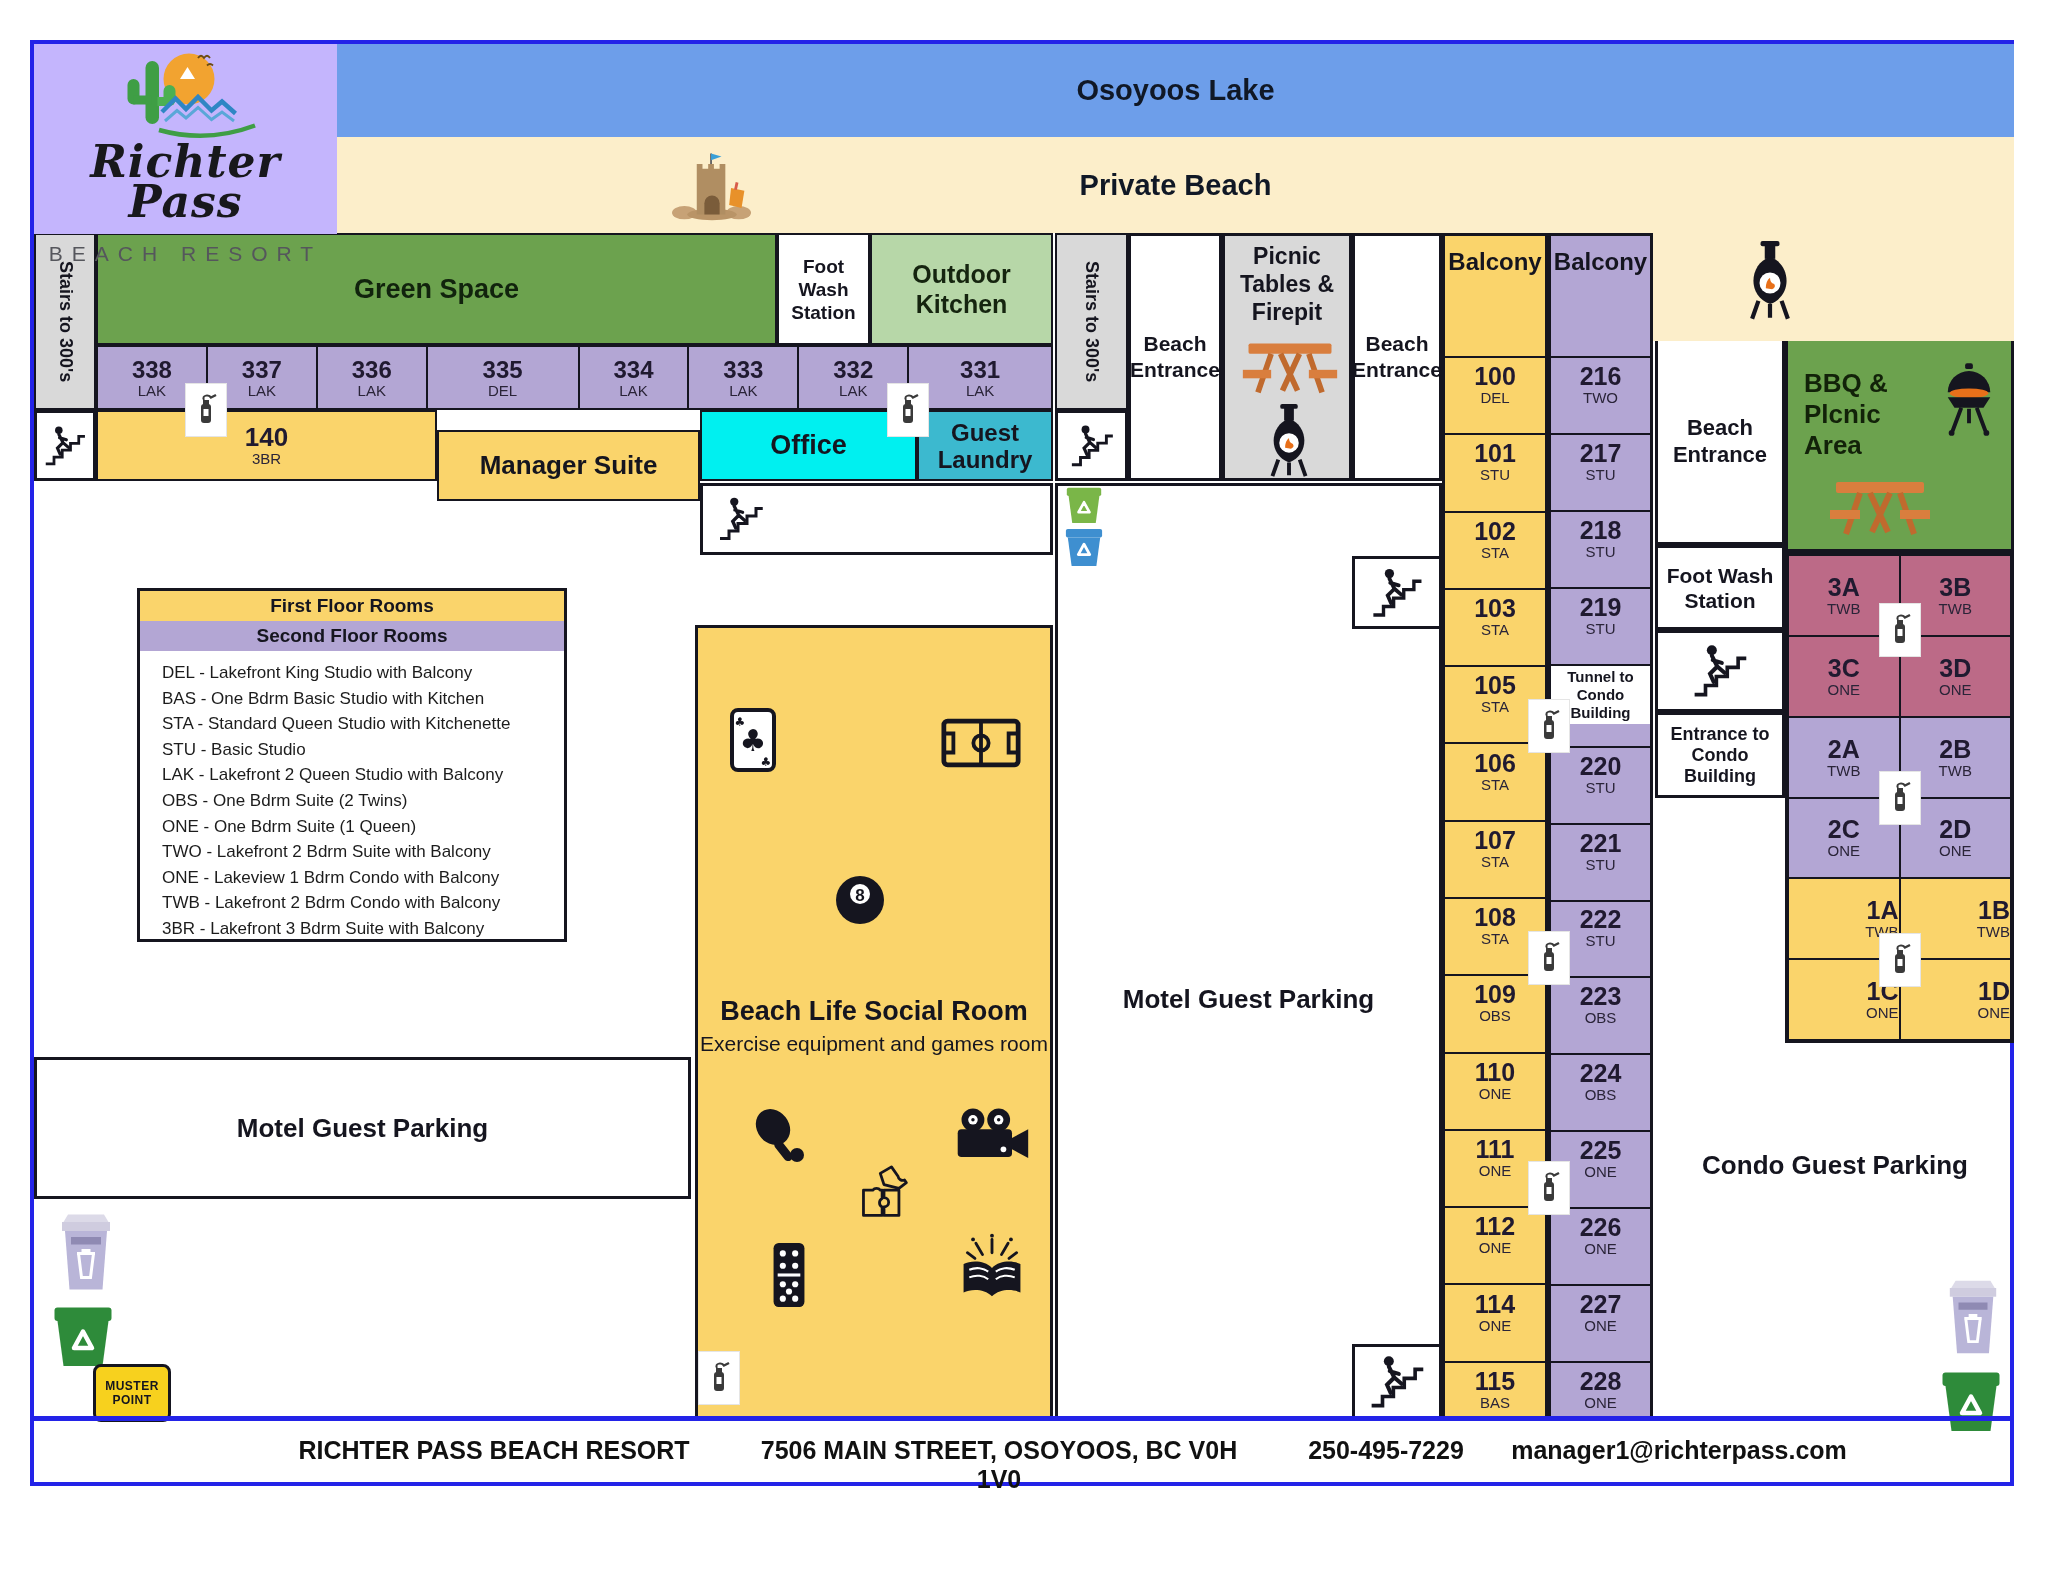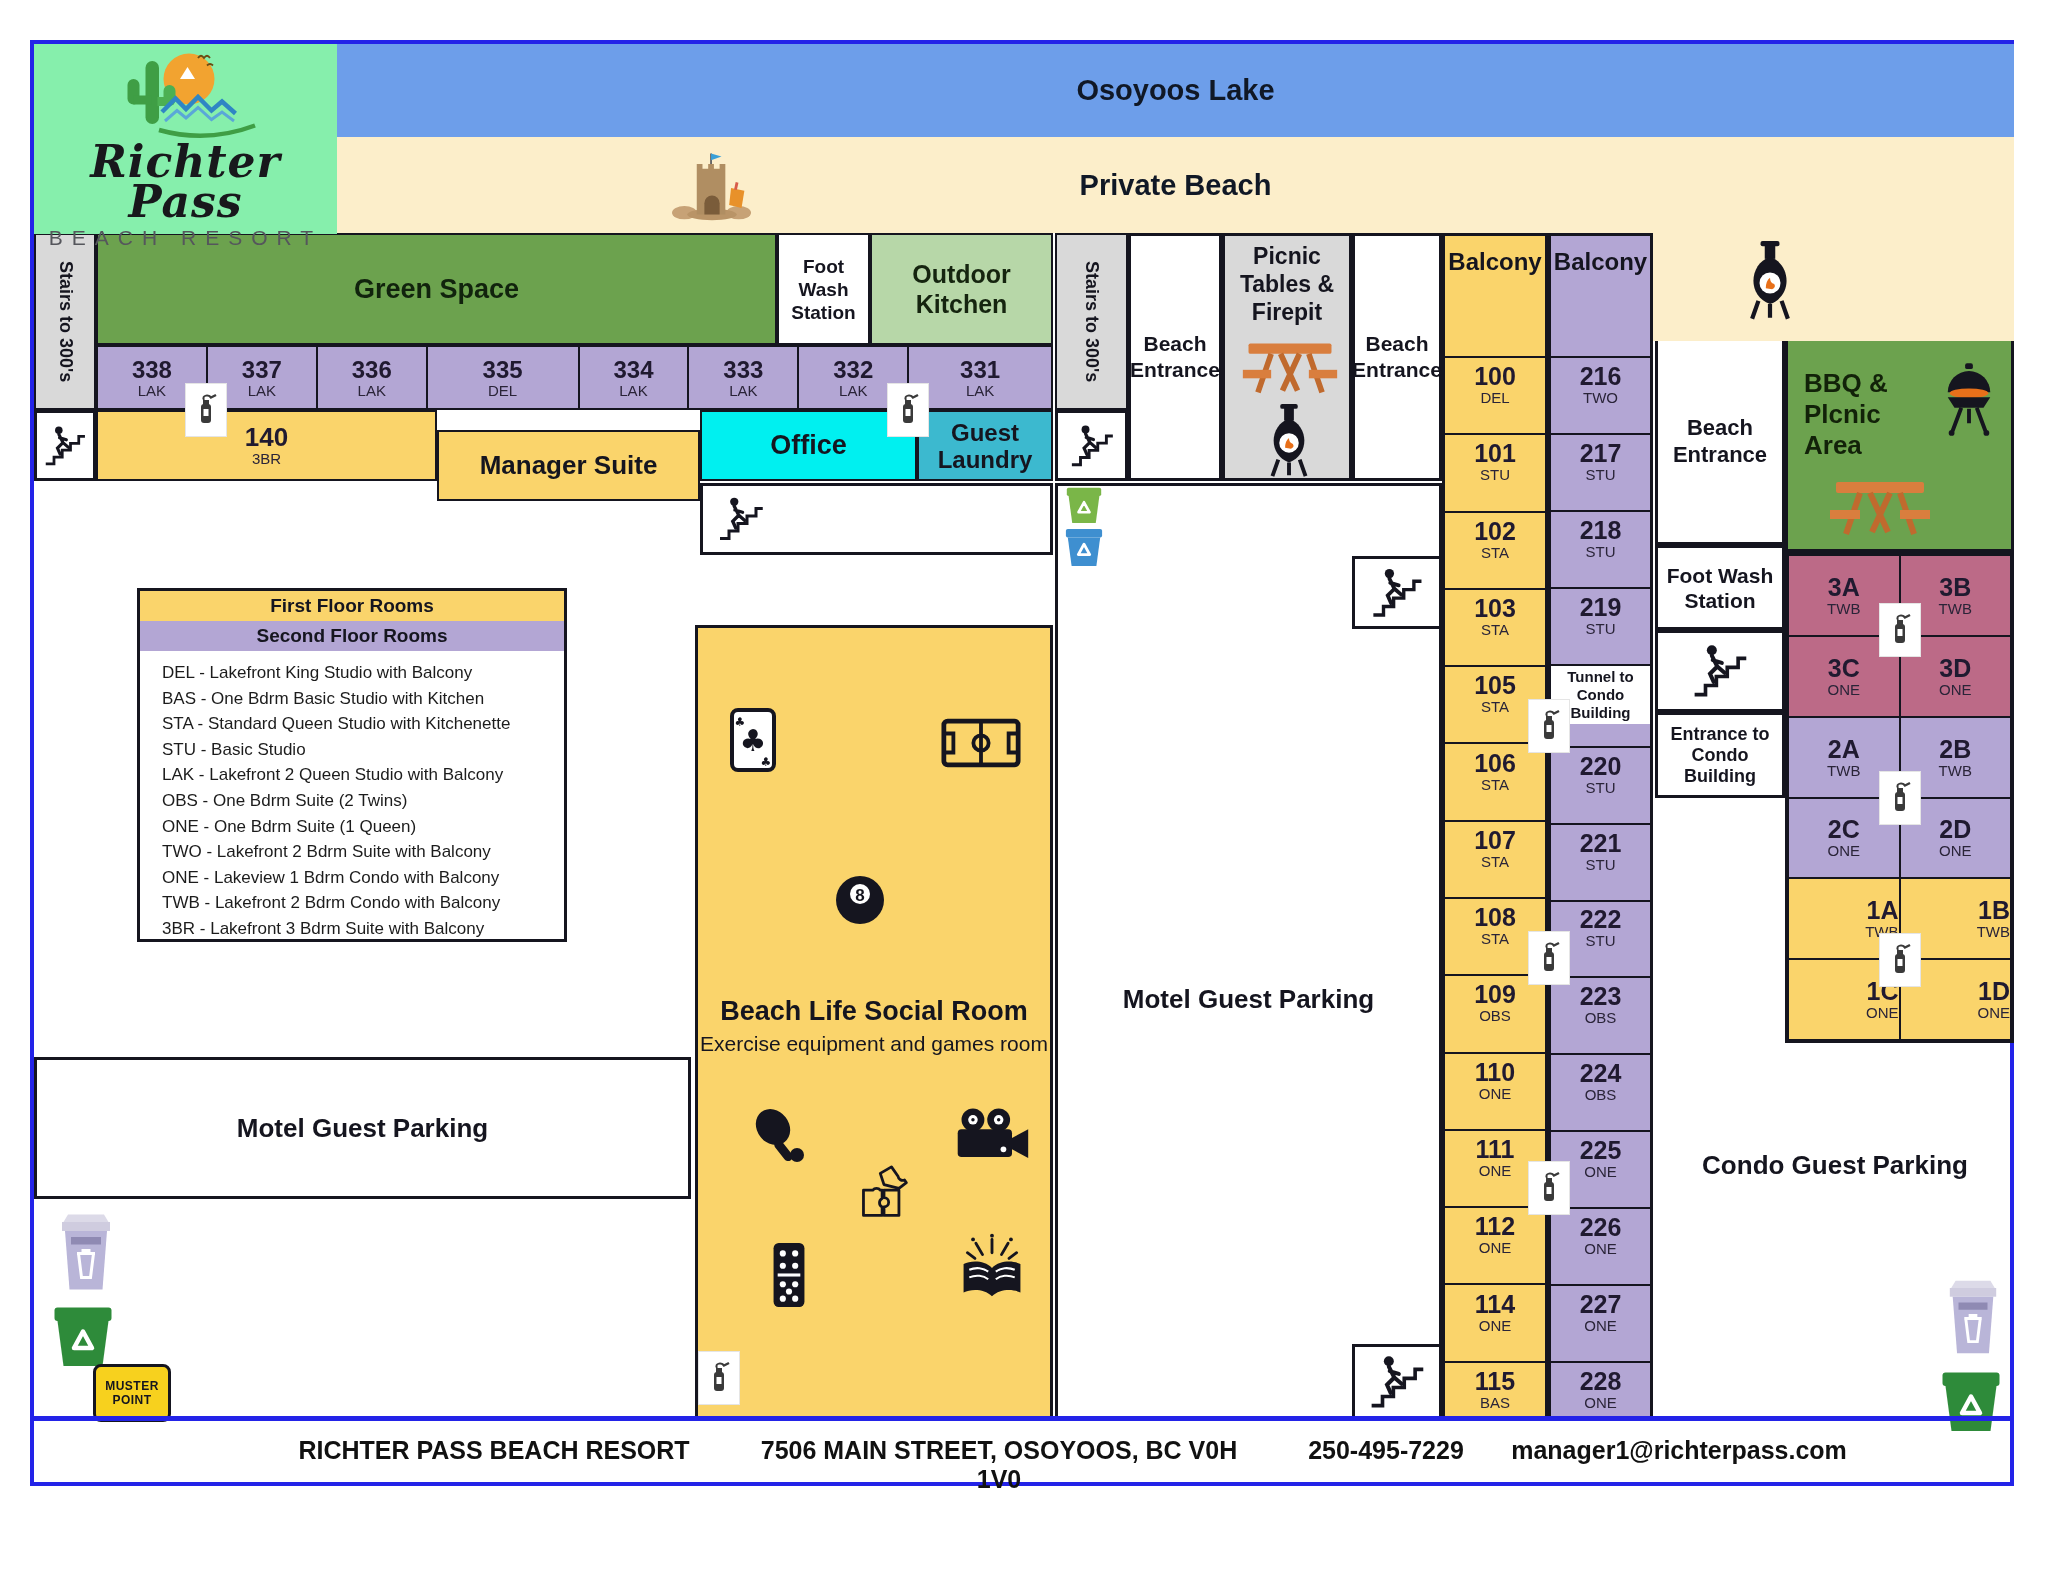--- a/index.html
+++ b/index.html
@@ -10,33 +10,33 @@
     --light-green:#b7d7a8; --yellow:#fad46b; --purple:#b3a6d4; --pink:#bc6a87;
     --cyan:#00f0f0; --teal:#3cb9cf; --gray:#d9d9d9;
   }
   .box{position:absolute;box-sizing:border-box;}
   .center{display:flex;align-items:center;justify-content:center;text-align:center;}
 
   #outer{left:30px;top:40px;width:1984px;height:1446px;border:4px solid var(--blue-border);z-index:0;}
   #footer-line{left:30px;top:1416px;width:1984px;height:5px;background:var(--blue-border);z-index:8;}
 
   
-  #logo-box{left:34px;top:44px;width:303px;height:190px;background:#86efac;z-index:2;}
+  #logo-box{left:34px;top:44px;width:303px;height:190px;background:#c4b5fd;z-index:2;}
   #lake{left:337px;top:44px;width:1677px;height:93px;background:var(--lake);z-index:1;}
   #beach{left:337px;top:137px;width:1677px;height:96px;background:var(--sand);z-index:1;}
   #beach-right{left:1653px;top:233px;width:361px;height:108px;background:var(--sand);z-index:1;}
   .band-label{font-weight:bold;font-size:29px;color:#101826;text-align:center;}
   #sandcastle{left:672px;top:143px;width:80px;height:86px;z-index:2;}
   #chiminea-beach{left:1742px;top:241px;width:56px;height:82px;z-index:2;}
 
   
   #logo-box svg{display:block;margin:2px auto 0;}
   .logo-script{font-family:"DejaVu Serif",serif;font-style:italic;font-weight:bold;
                font-size:44px;line-height:40px;text-align:center;color:#18181c;letter-spacing:1px;}
-  .logo-sub{font-size:21px;letter-spacing:9px;text-align:center;color:#55565c;margin-top:4px;}
+  .logo-sub{font-size:21px;letter-spacing:9px;text-align:center;color:#55565c;margin-top:20px;}
 
   
   .vstrip{background:var(--gray);border:2px solid #15151f;display:flex;align-items:center;justify-content:center;}
   .vstrip span{writing-mode:vertical-rl;font-weight:bold;font-size:18px;white-space:nowrap;}
   #gray-a{left:34px;top:233px;width:62px;height:177px;}
   #gray-b{left:1055px;top:233px;width:73px;height:177px;}
   .stairbox{background:#fff;border:3px solid #15151f;display:flex;align-items:center;justify-content:center;}
   #stairs-a{left:34px;top:410px;width:62px;height:71px;}
   #stairs-b{left:1055px;top:410px;width:73px;height:71px;}
   #green-space{left:96px;top:233px;width:681px;height:112px;background:var(--green);border:2px solid #15151f;}

